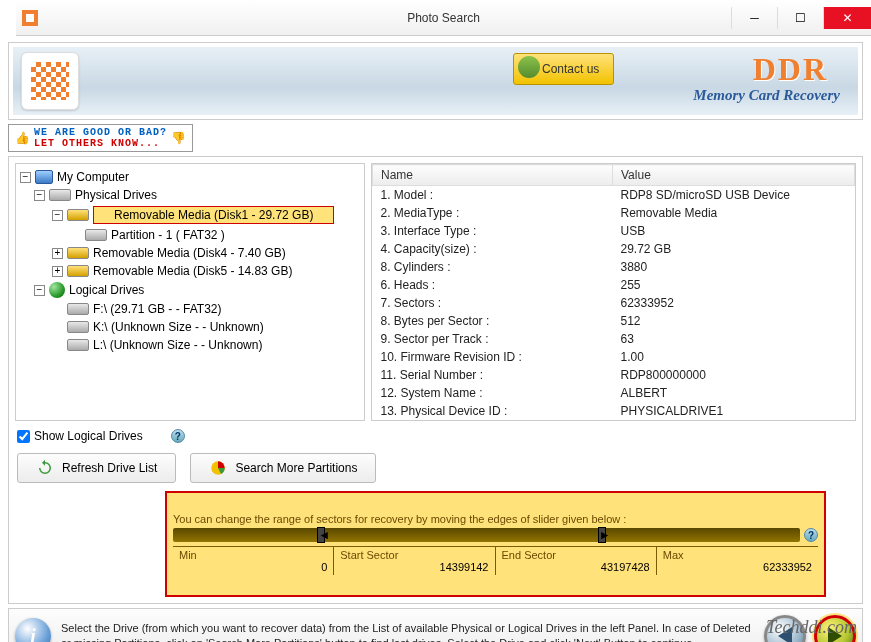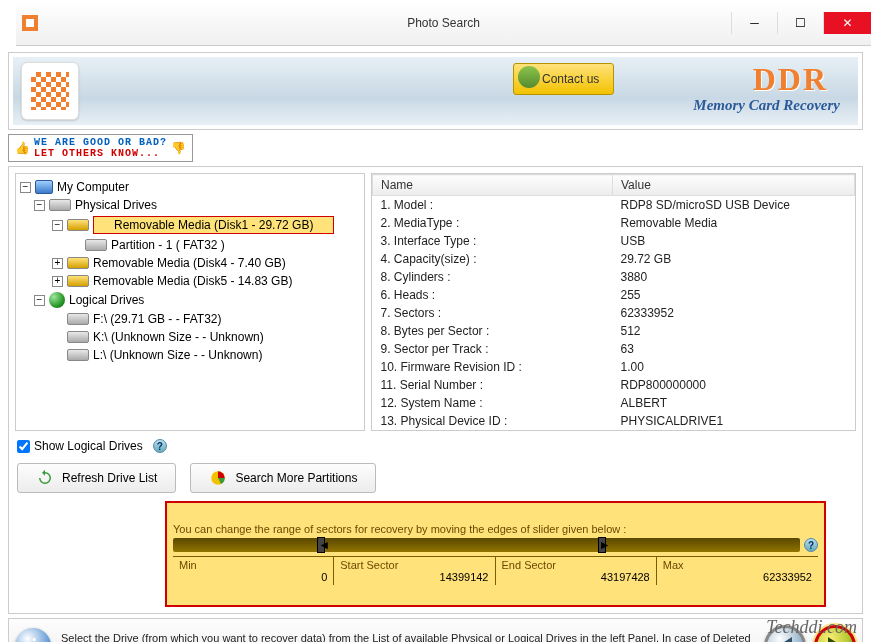--- a/index.html
+++ b/index.html
@@ -1,19 +1,19 @@
 <!DOCTYPE html>
 <html><head>
 <meta charset="utf-8">
 <style>
 * { box-sizing: border-box; margin: 0; padding: 0; font-family: "Segoe UI", Tahoma, sans-serif; font-size: 12px; }
 body { background: #fff; width: 871px; height: 642px; overflow: hidden; }
 
 
-.titlebar { height: 46px; background: linear-gradient(#fff,#f0f0f0); border-bottom: 1px solid #ccc; display: flex; align-items: center; position: relative; margin-left: 16px; }
+.titlebar { height: 36px; background: linear-gradient(#fff,#f0f0f0); border-bottom: 1px solid #ccc; display: flex; align-items: center; position: relative; margin-left: 16px; }
 .titlebar .icon-left { width: 28px; height: 28px; display: flex; align-items: center; justify-content: center; }
 .titlebar .title { position:absolute; left:50%; transform:translateX(-50%); color:#333; }
 .titlebar .controls { margin-left:auto; display:flex; }
 .titlebar .ctrl { width:46px; height:22px; display:flex; align-items:center; justify-content:center; border-left:1px solid #ddd; }
 .titlebar .close { background:#e81123; color:#fff; width:48px; height:22px; }
 
 
 .banner-wrap { margin:6px 8px 4px 8px; border:1px solid #ccc; padding:4px; background:#fff; }
 .banner { height:68px; background:linear-gradient(#e8f0f6,#c8d8e4 60%,#e8f0f6); position:relative; display:flex; align-items:center; }
 .banner .logo-box { width:58px; height:58px; margin-left:8px; background:#fff; border:1px solid #ddd; border-radius:6px; display:flex; align-items:center; justify-content:center; box-shadow:0 1px 2px rgba(0,0,0,.15); }
@@ -43,21 +43,21 @@
 .selected { background:#ffe27a; border:1px solid #d00000; padding:1px 20px; }
 
 
 .details { flex:1; border:1px solid #ccc; background:#fff; position:relative; }
 .details table { width:100%; border-collapse:collapse; }
 .details th { text-align:left; padding:3px 8px; background:linear-gradient(#fdfdfd,#ececec); border:1px solid #ddd; font-weight:normal; color:#333;margin-top:40px; }
 .details td { padding:2px 8px; color:#222; }
 .details tr td:first-child { width:240px; }
 
 
-.ctrl-row { display:flex; align-items:center; gap:10px; padding:2px 2px; }
+.ctrl-row { display:flex; align-items:center; gap:28px; padding:2px 2px; }
 .chk { display:flex; align-items:center; gap:4px; }
 .help-circle { width:14px; height:14px; border-radius:50%; background:linear-gradient(#bde,#6ab); color:#036; font-size:10px; font-weight:bold; display:flex; align-items:center; justify-content:center; border:1px solid #58a; }
 .btn { height:30px; padding:0 18px; border:1px solid #bbb; border-radius:3px; background:linear-gradient(#fdfdfd,#ececec); display:flex; align-items:center; gap:8px; cursor:pointer; }
 .btn .bicon { width:18px; height:18px; }
 
 
 .slider-box { margin:0 30px 0 150px; border:2px solid #d00000; background:#ffe27a; padding:20px 6px; }
 .slider-box .hint { color:#6b4a00; font-size:11px; margin-bottom:3px; }
 .slider-row { display:flex; align-items:center; gap:4px; }
 .track { flex:1; height:14px; background:linear-gradient(#5a4800,#917400); border-radius:2px; position:relative; }

